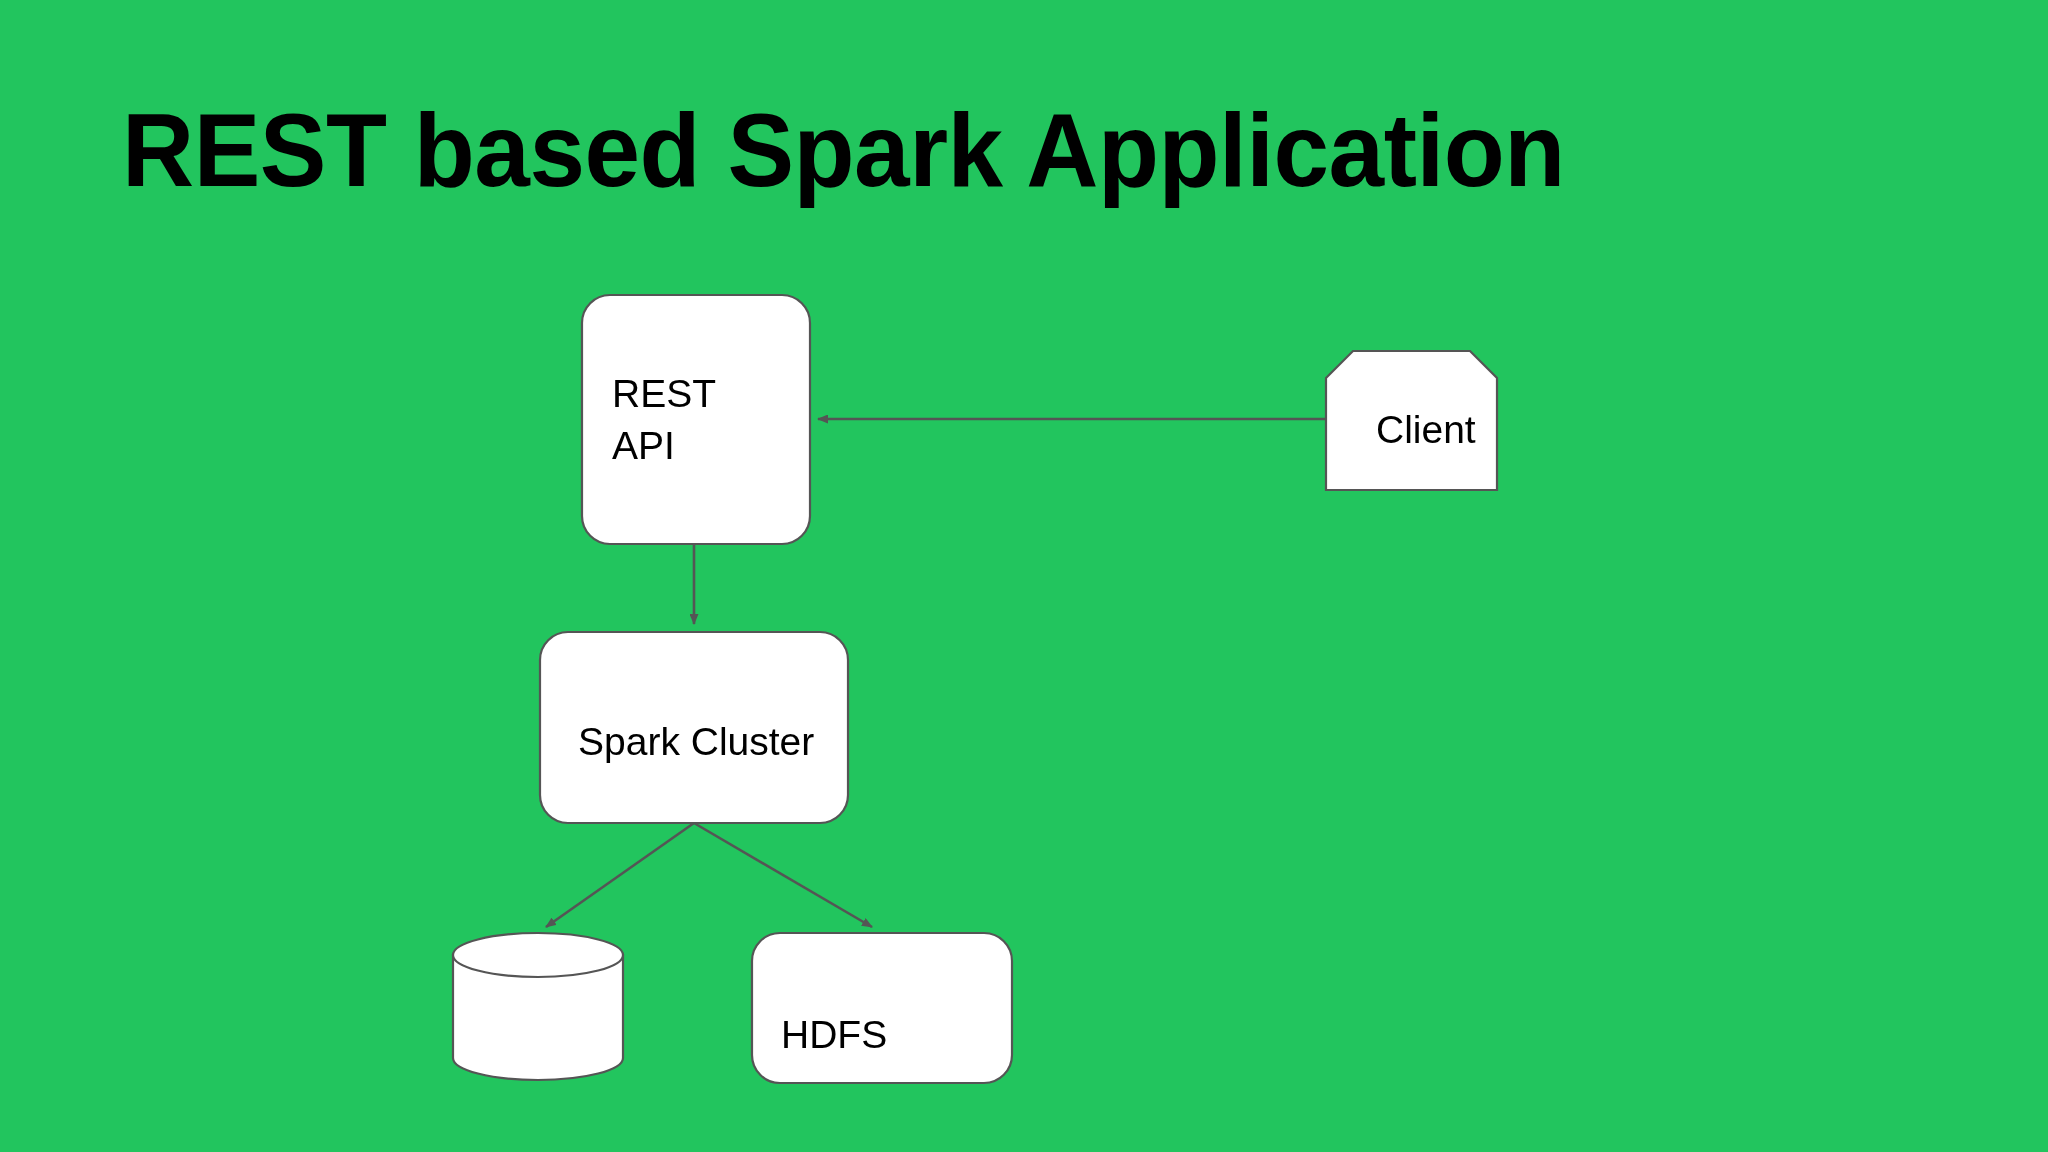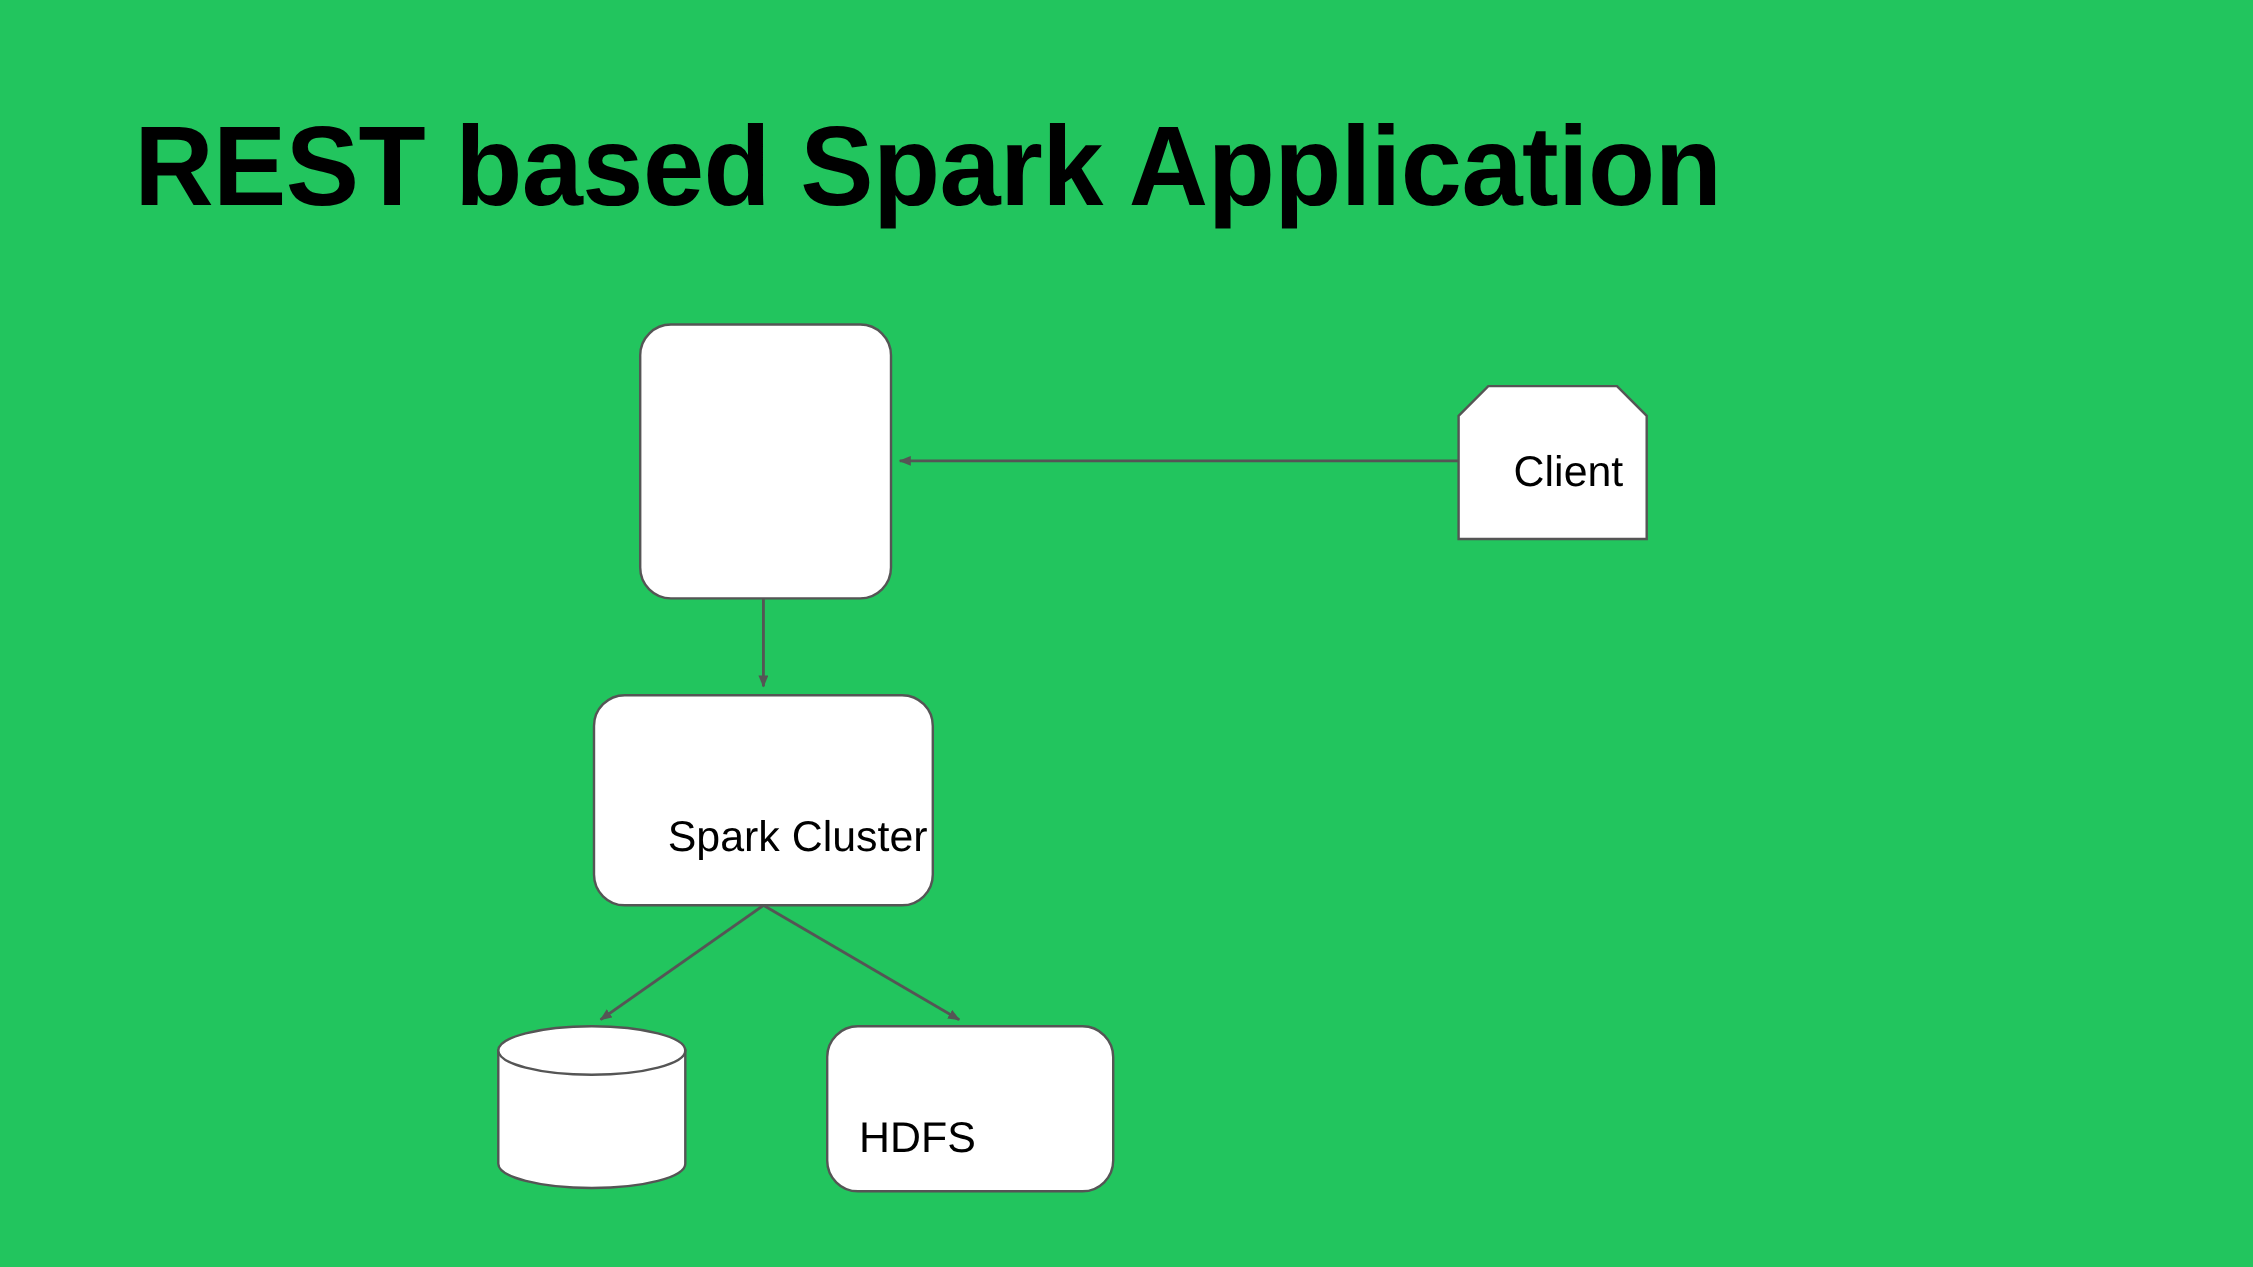--- a/index.html
+++ b/index.html
@@ -42,21 +42,21 @@
   }
   .node-label {
     position: absolute;
     font-family: "Liberation Sans", sans-serif;
     font-size: 39px;
     line-height: 52px;
     color: #000000;
     white-space: pre-line;
   }
   #label-rest-api { left: 612px; top: 368px; }
-  #label-spark-cluster { left: 578px; top: 736px; margin-left: 29px; }
+  #label-spark-cluster { left: 578px; top: 716px; }
   #label-database { left: 480px; top: 985px; width: 150px; }
   #label-hdfs { left: 781px; top: 978px; margin-top: 31px; }
   #label-client { left: 1376px; top: 404px; }
 </style>
 </head>
 <body>
 
 <div id="slide">
 
   <div id="slide-title">REST based Spark Application</div>
@@ -84,20 +84,22 @@
 
     <line x1="1326" y1="419" x2="818" y2="419" stroke="#555555" stroke-width="2.6" marker-end="url(#arrowhead)"></line>
 
     <line x1="694" y1="544" x2="694" y2="624" stroke="#555555" stroke-width="2.6" marker-end="url(#arrowhead)"></line>
 
     <line x1="694" y1="823" x2="546" y2="927" stroke="#555555" stroke-width="2.6" marker-end="url(#arrowhead)"></line>
 
     <line x1="694" y1="823" x2="872" y2="927" stroke="#555555" stroke-width="2.6" marker-end="url(#arrowhead)"></line>
   </svg>
 
+  <div class="node-label" id="label-rest-api">REST
+API</div>
 
   <div class="node-label" id="label-client">Client</div>
 
   <div class="node-label" id="label-spark-cluster">Spark Cluster</div>
 
 
   <div class="node-label" id="label-hdfs">HDFS</div>
 
 </div>
 

